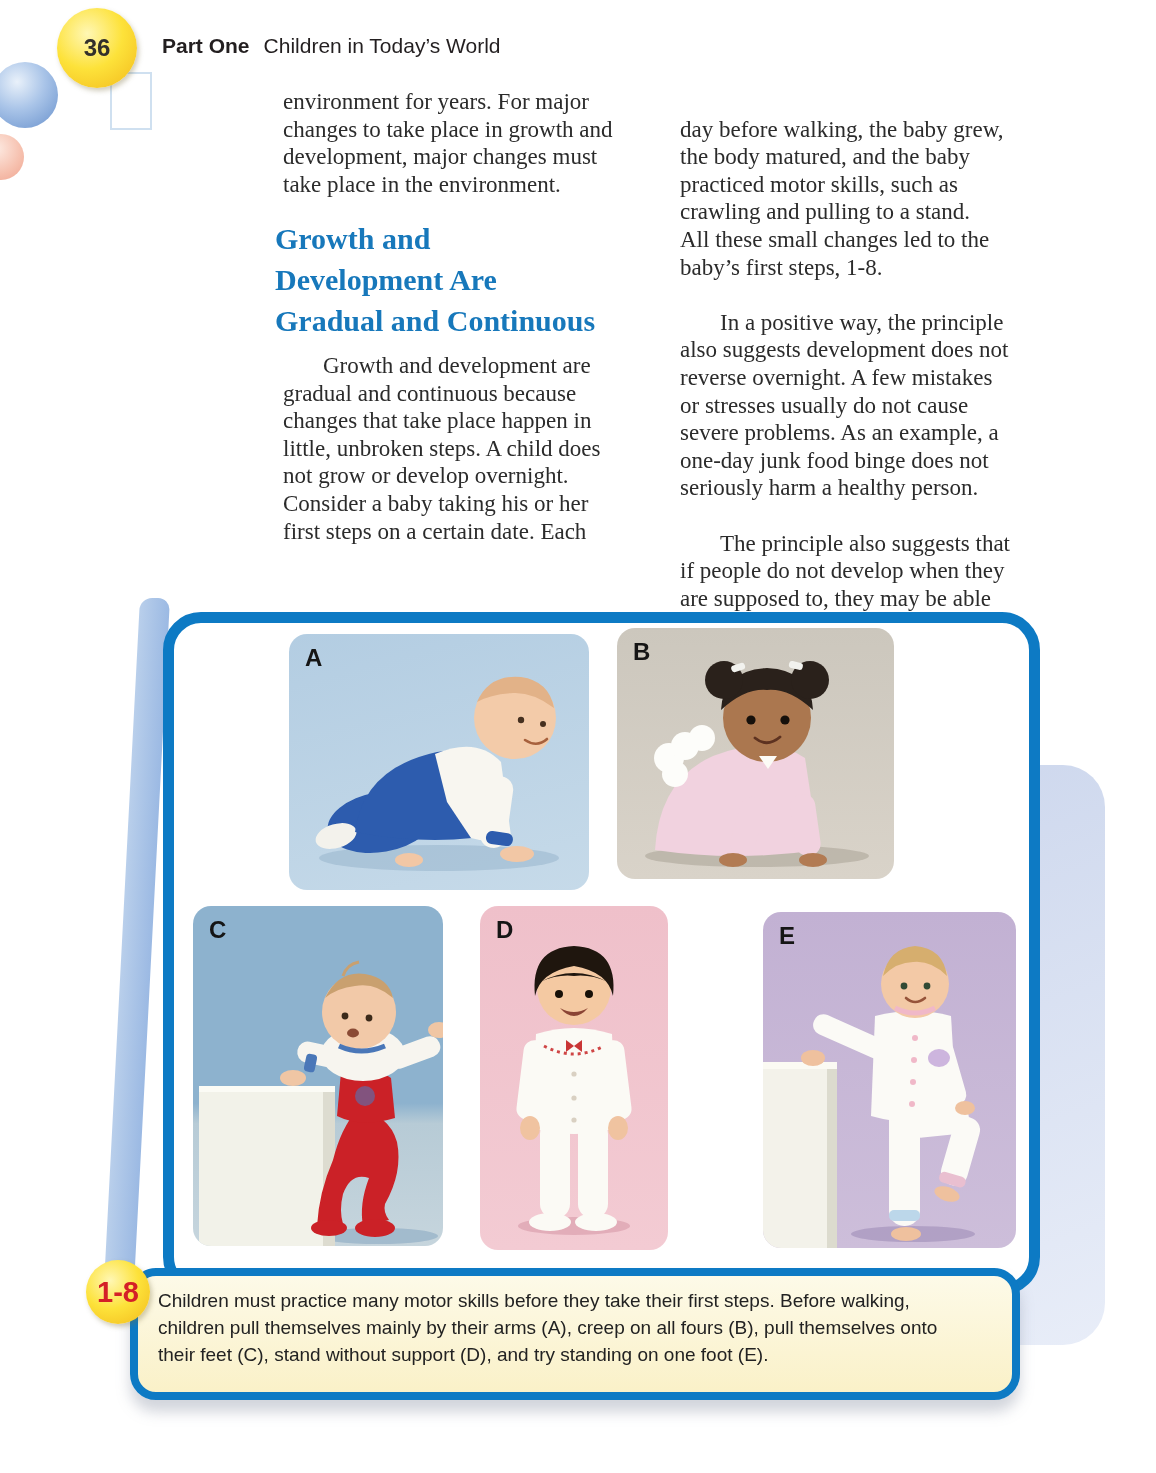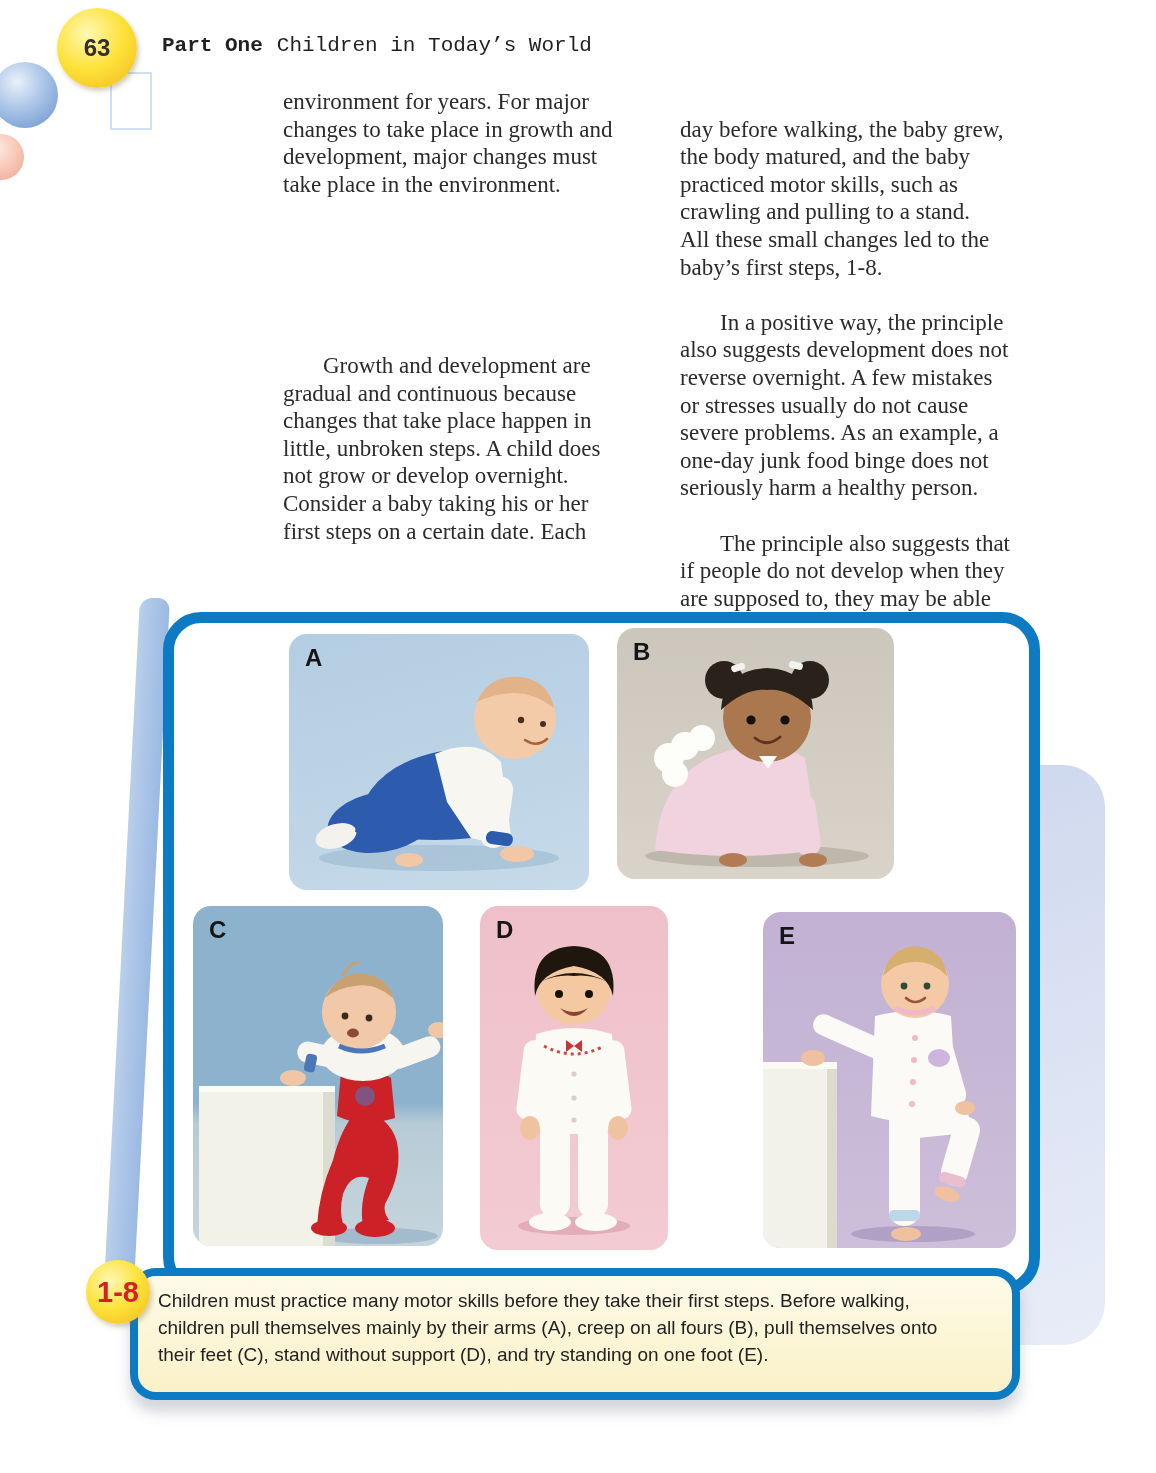--- a/index.html
+++ b/index.html
@@ -17,21 +17,21 @@
     background:radial-gradient(circle at 40% 32%, #fdeae2, #f6c0ae 60%, #efa490); }
   .badge-yellow { position:absolute; border-radius:50%; display:flex;
     align-items:center; justify-content:center; z-index:3;
     background:radial-gradient(circle at 38% 32%, #fff7b4 0%, #fde23a 48%, #f2b91b 100%);
     box-shadow:2px 3px 5px rgba(120,110,60,.35); }
   .page-num-badge { left:57px; top:8px; width:80px; height:80px;
     font-weight:bold; font-size:24px; color:#33302b; }
 
   
   .running-head { position:absolute; left:162px; top:34px; display:flex; gap:14px;
-    font-size:21px; color:#231f20;font-family:Liberation Mono, monospace; }
+    font-size:21px; color:#231f20; }
   .running-head .part { font-weight:bold; }
 
   
   .serif-col { position:absolute; width:400px; white-space:pre-line;
     font-family:"Liberation Serif", serif; font-size:23px; line-height:27.6px; color:#2b2b2b; }
   .col-left  { left:283px; }
   .col-right { left:680px; }
   .p-top1 { top:88px; }
   .heading-blue { position:absolute; left:275px; top:218px; width:400px; white-space:pre-line;
     font-family:"Liberation Serif", serif; font-weight:bold; font-size:30px; line-height:41px;
@@ -79,32 +79,35 @@
 </style>
 </head>
 <body>
 
 <div id="page">
 
   <div class="deco-corner"></div>
   <div class="ball ball-blue"></div>
   <div class="ball ball-pink"></div>
   <div class="badge-yellow page-num-badge">
-    <span>63</span>
+    <span>36</span>
   </div>
 
   <div class="running-head">
     <span class="part">Part One</span>
     <span class="title">Children in Today’s World</span>
   </div>
 
   <div class="serif-col col-left p-top1">environment for years. For major
 changes to take place in growth and
 development, major changes must
 take place in the environment.</div>
+  <div class="heading-blue">Growth and
+Development Are
+Gradual and Continuous</div>
   <div class="serif-col col-left p-top2 indent">Growth and development are
 gradual and continuous because
 changes that take place happen in
 little, unbroken steps. A child does
 not grow or develop overnight.
 Consider a baby taking his or her
 first steps on a certain date. Each</div>
 
   <div class="serif-col col-right p-top1">
     <div class="para">day before walking, the baby grew,

